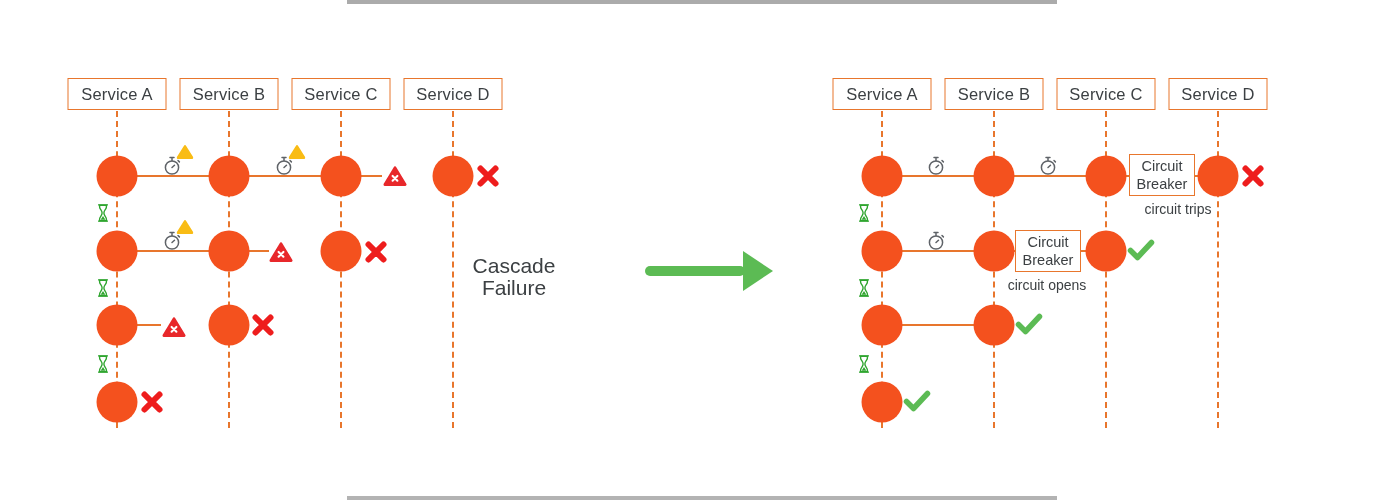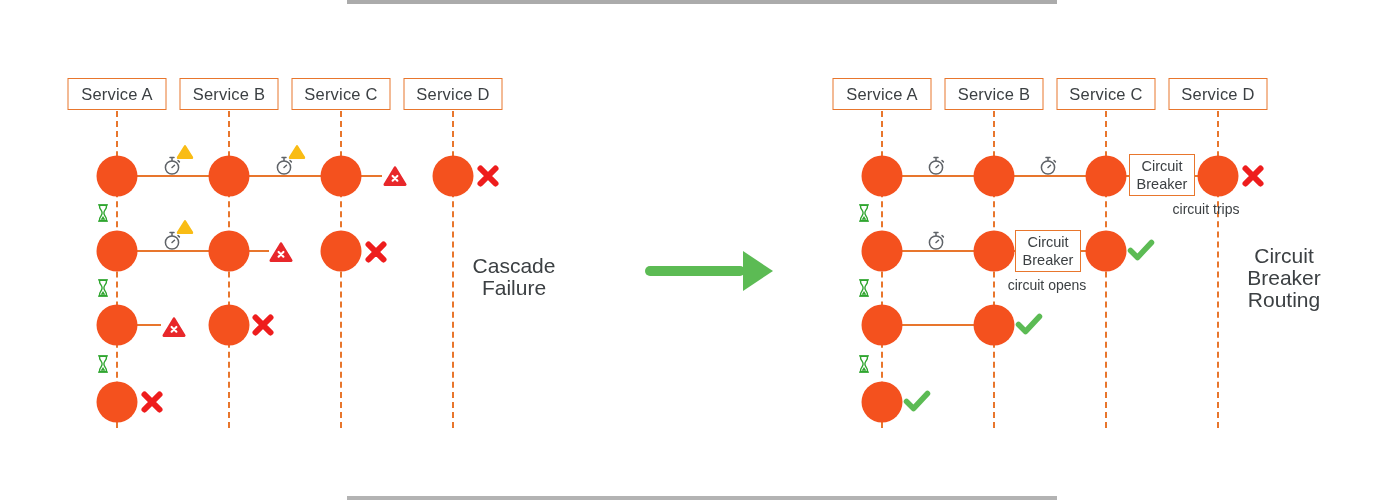--- a/index.html
+++ b/index.html
@@ -227,21 +227,21 @@
       <g stroke="#5f6368" stroke-width="1.5" fill="none" stroke-linecap="round">
         <circle cx="9.5" cy="11.5" r="6.6"></circle>
         <line x1="7.5" y1="1.6" x2="11.5" y2="1.6"></line>
         <line x1="9.5" y1="1.8" x2="9.5" y2="4.6"></line>
         <line x1="15.5" y1="4.5" x2="16.9" y2="5.9"></line>
         <line x1="9.5" y1="11.5" x2="12" y2="9.2"></line>
       </g>
     </svg>
 
   <div class="ctr cbbox" style="left:1162px;top:175px">Circuit Breaker</div>
-  <div class="ctr note" style="left:1206px;top:209px">circuit trips</div>
+  <div class="ctr note" style="left:1178px;top:209px">circuit trips</div>
   <div class="ctr cbbox" style="left:1048px;top:251px">Circuit Breaker</div>
   <div class="ctr note" style="left:1047px;top:285px">circuit opens</div>
 
   <svg class="ctr icon" style="left:1253px;top:176px" width="25" height="25" viewBox="0 0 25 25">
       <path d="M5 5 L20 20 M20 5 L5 20" stroke="#ee1d1d" stroke-width="6" stroke-linecap="round"></path>
     </svg>
 
   <svg class="ctr icon" style="left:1141px;top:250px" width="29" height="23" viewBox="0 0 29 23">
       <path d="M4 12 L11 19 L25 4" stroke="#5cbb54" stroke-width="5.5" fill="none" stroke-linecap="round" stroke-linejoin="round"></path>
     </svg>
@@ -270,15 +270,14 @@
     </svg>
   <svg class="ctr icon" style="left:864px;top:364px" width="14" height="19" viewBox="0 0 14 19">
       <g stroke="#2fa52f" stroke-width="1.4" fill="none">
         <line x1="2" y1="1.4" x2="12" y2="1.4"></line>
         <line x1="2" y1="17.6" x2="12" y2="17.6"></line>
         <path d="M3.6 1.8 H10.4 V3.4 C10.4 5.8 7.9 6.7 7.9 9.5 C7.9 12.3 10.4 13.2 10.4 15.6 V17.2 H3.6 V15.6 C3.6 13.2 6.1 12.3 6.1 9.5 C6.1 6.7 3.6 5.8 3.6 3.4 Z"></path>
       </g>
       <path d="M4.6 16.2 L9.4 16.2 L7 12.6 Z" fill="#2fa52f"></path>
     </svg>
 
-  <div class="ctr caption" style="left:1284px;top:278px;width:86px">Circuit Breaker Routing</div>
 
 </div>
 
 </body></html>

